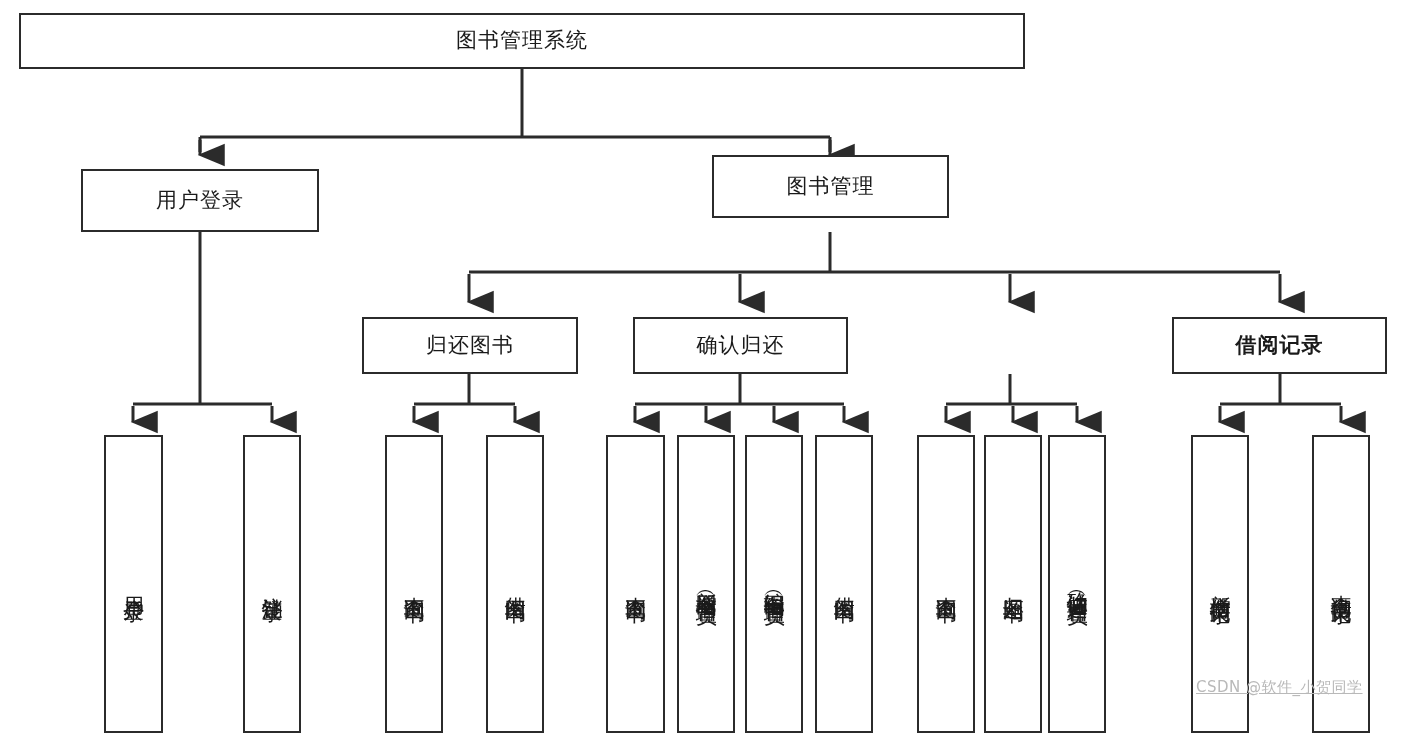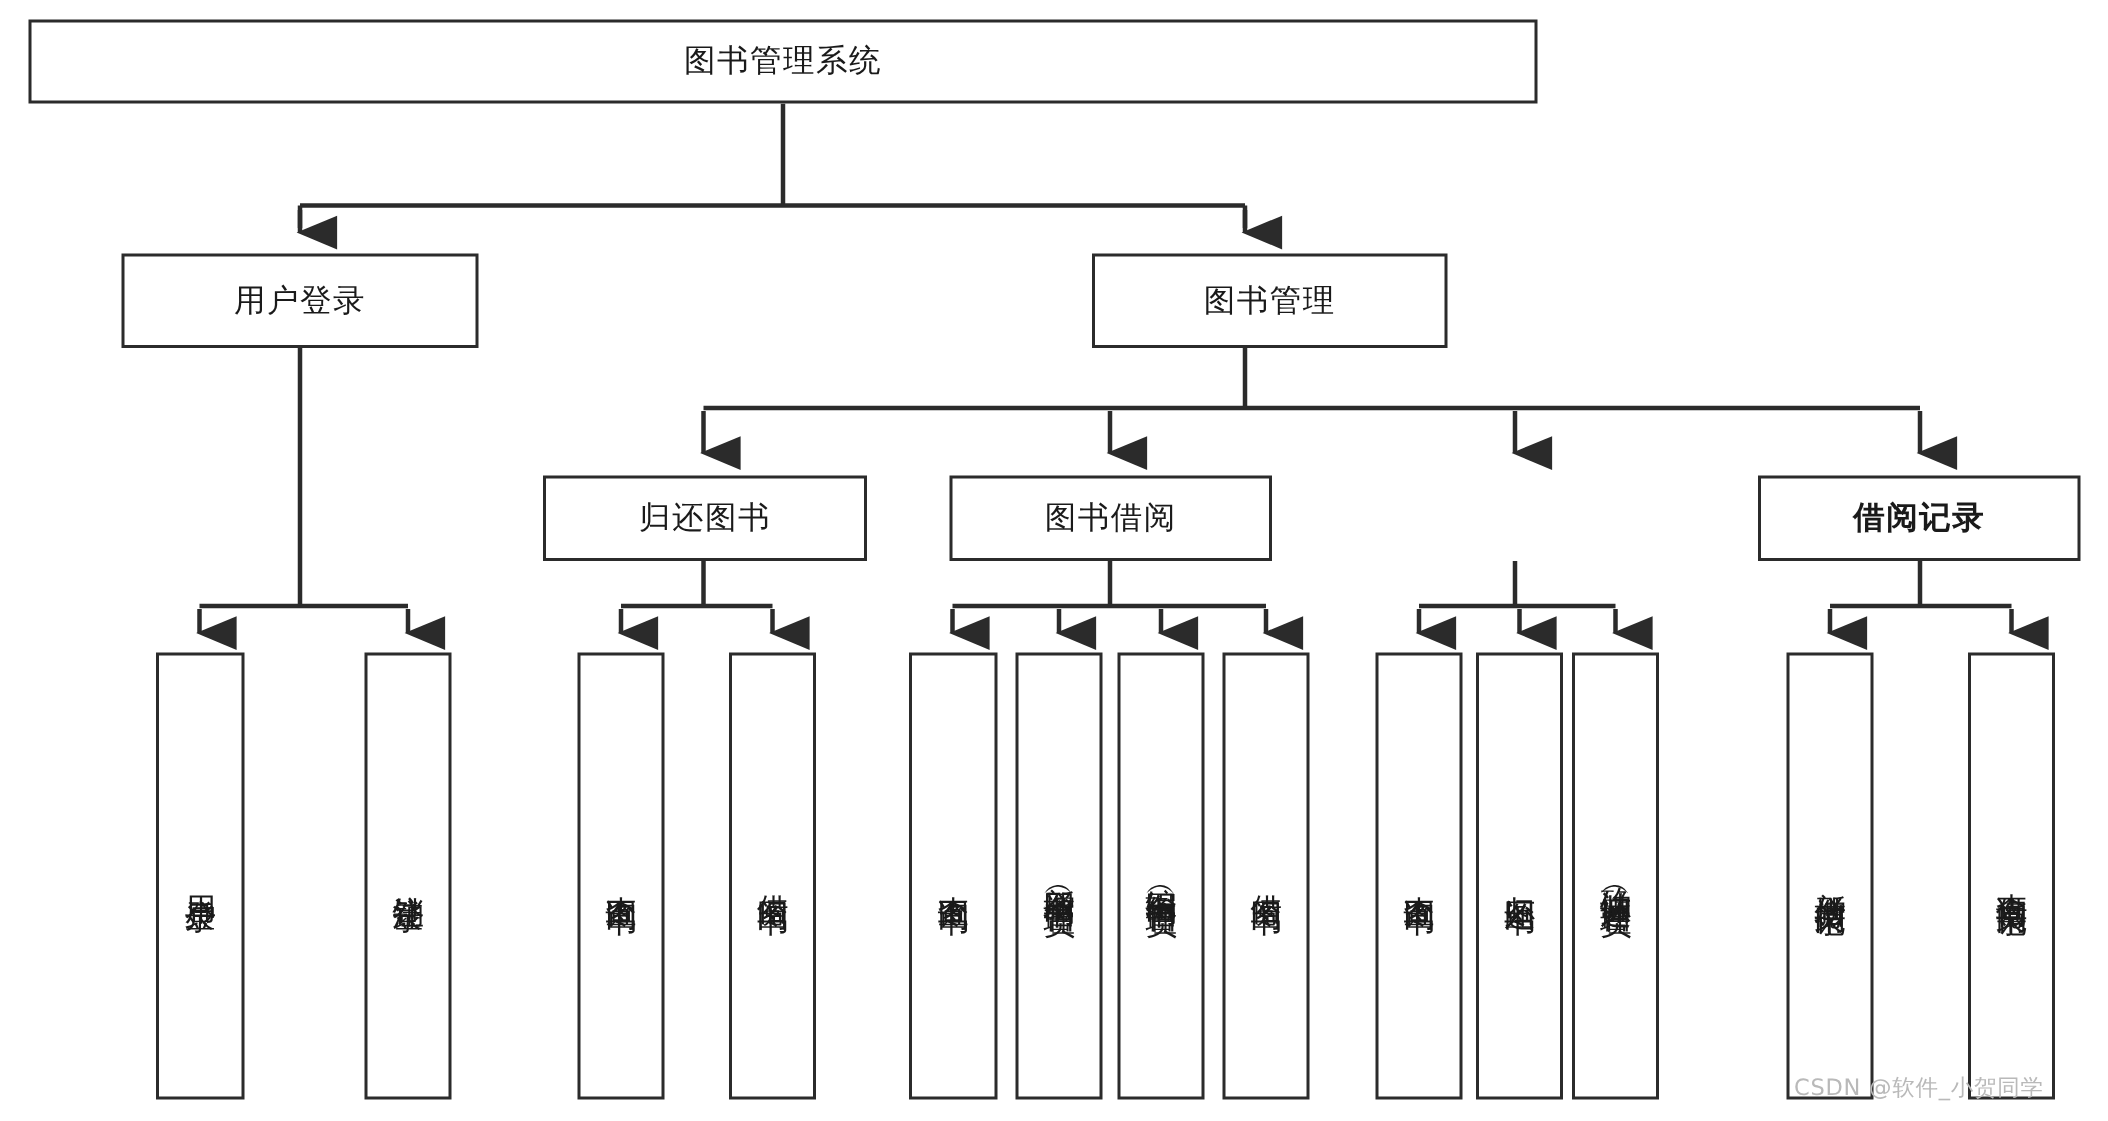--- a/index.html
+++ b/index.html
@@ -140,29 +140,29 @@
     </g>
   </svg>
 
   <div class="node-box" style="left: 19px; top: 13px; width: 1006px; height: 56px;">
     <span class="node-label-h">图书管理系统</span>
   </div>
 
   <div class="node-box" style="left: 81px; top: 169px; width: 238px; height: 63px;">
     <span class="node-label-h">用户登录</span>
   </div>
-  <div class="node-box" style="left: 712px; top: 169px; width: 237px; height: 63px; margin-left: 16px;">
+  <div class="node-box" style="left: 712px; top: 155px; width: 237px; height: 63px;">
     <span class="node-label-h">图书管理</span>
   </div>
 
   <div class="node-box" style="left: 362px; top: 317px; width: 216px; height: 57px;">
     <span class="node-label-h">归还图书</span>
   </div>
   <div class="node-box" style="left: 633px; top: 317px; width: 215px; height: 57px;">
-    <span class="node-label-h">图书借阅</span>
+    <span class="node-label-h">确认归还</span>
   </div>
   <div class="node-box" style="left: 1172px; top: 317px; width: 215px; height: 57px; font-weight: bold;">
     <span class="node-label-h">借阅记录</span>
   </div>
 
   <div class="node-box" style="left: 104px; top: 435px; width: 59px; height: 298px;">
     <span class="node-label-v">用户登录</span>
   </div>
   <div class="node-box" style="left: 243px; top: 435px; width: 58px; height: 298px;">
     <span class="node-label-v">注销登录</span>
@@ -194,15 +194,15 @@
   <div class="node-box" style="left: 1048px; top: 435px; width: 58px; height: 298px;">
     <span class="node-label-v">确认归还（管理员）</span>
   </div>
   <div class="node-box" style="left: 1191px; top: 435px; width: 58px; height: 298px;">
     <span class="node-label-v">新增借阅记录</span>
   </div>
   <div class="node-box" style="left: 1312px; top: 435px; width: 58px; height: 298px;">
     <span class="node-label-v">查询借阅记录</span>
   </div>
 
-  <div class="watermark" style="left: 1196px; top: 716px;">CSDN @软件_小贺同学</div>
+  <div class="watermark" style="left: 1196px; top: 678px; text-decoration: underline;">CSDN @软件_小贺同学</div>
 
 </div>
 
 </body></html>

